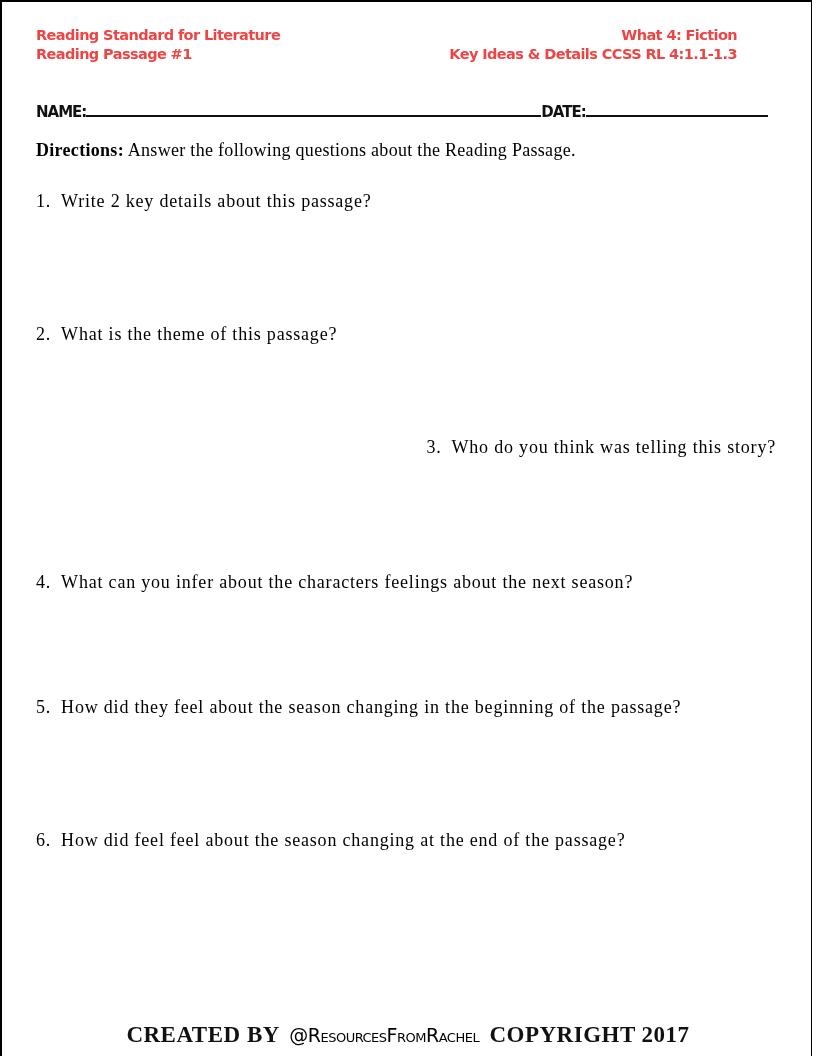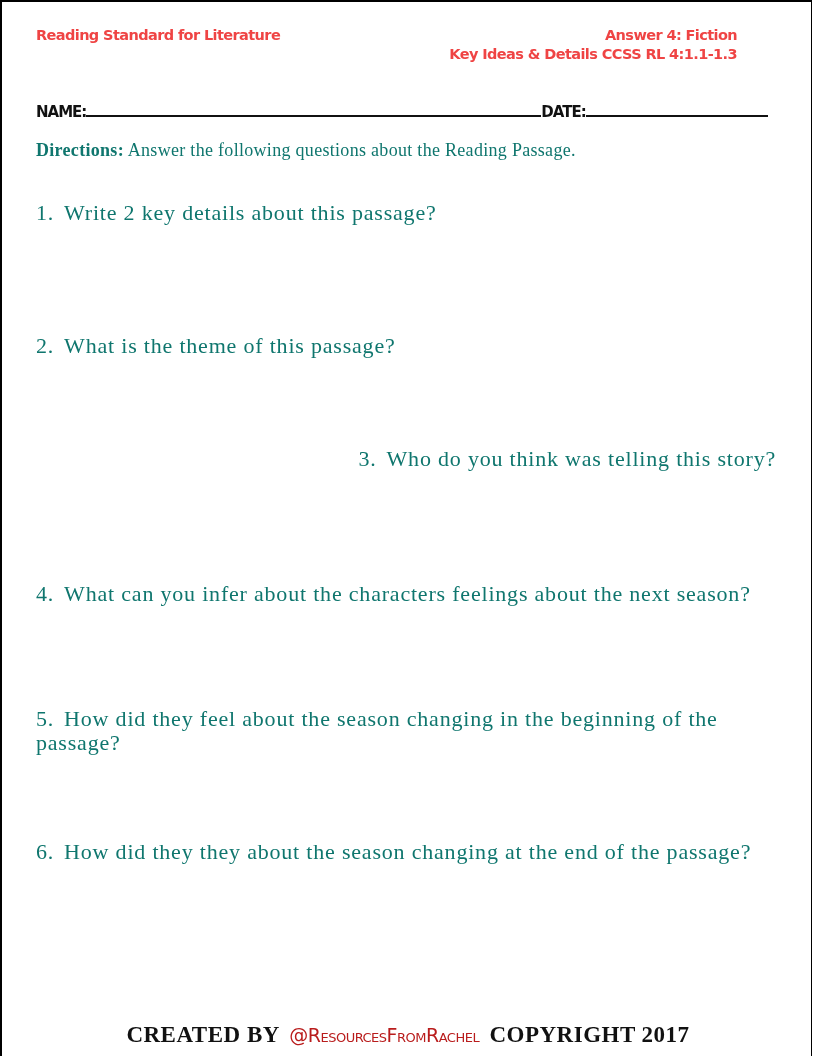--- a/index.html
+++ b/index.html
@@ -12,43 +12,44 @@
     .hdr { position: absolute; font-family: "DejaVu Sans", sans-serif; font-weight: bold;
       font-size: 14.5px; color: #ef4444; letter-spacing: -0.6px; line-height: 19px; }
     .hdr-left { left: 34px; top: 24px; }
     .hdr-right { right: 74px; top: 24px; text-align: right; }
     .name-row { position: absolute; left: 34px; top: 97px; width: 732px; height: 22px;
       font-family: "DejaVu Sans", sans-serif; font-weight: bold; font-size: 15px;
       letter-spacing: -1px; color: #111; display: flex; align-items: flex-end; }
     .line { border-bottom: 2px solid #111; height: 1px; margin-bottom: 4px; }
     .name-line { width: 455px; }
     .date-line { flex: 1; }
-    .serif { font-family: "Liberation Serif", "DejaVu Serif", serif; color: #0f766e; }
+    .serif { font-family: "Liberation Serif", "DejaVu Serif", serif; color: #000000; }
     .directions { position: absolute; left: 34px; top: 138px; font-size: 18px; letter-spacing: 0.3px; }
     .directions b { font-weight: bold; }
-    .q { position: absolute; left: 34px; width: 740px; font-size: 22px; letter-spacing: 0.8px;
-      line-height: 24px; margin-top: 12px; }
+    .q { position: absolute; left: 34px; width: 740px; font-size: 18px; letter-spacing: 0.8px;
+      line-height: 24px; }
     .q .num { margin-right: 10px; }
     .footer { position: absolute; left: 0; width: 812px; top: 1020px; text-align: center;
       font-family: "Liberation Serif", "DejaVu Serif", serif; font-weight: bold; font-size: 23px;
       color: #111; letter-spacing: 0.5px; }
     .handle { font-family: "DejaVu Sans", sans-serif; font-weight: normal; font-size: 19px;
-      color: #b91c1c; letter-spacing: -0.5px; font-variant: small-caps; margin: 0 4px; }
+      color: #000000; letter-spacing: -0.5px; font-variant: small-caps; margin: 0 4px; }
   </style>
 </head>
 <body>
 
 <div class="page">
 
   <div class="hdr hdr-left">
     <div>Reading Standard for Literature</div>
+    <div>Reading Passage #1</div>
   </div>
 
   <div class="hdr hdr-right">
-    <div>Answer 4: Fiction</div>
+    <div>What 4: Fiction</div>
     <div>Key Ideas &amp; Details CCSS RL 4:1.1-1.3</div>
   </div>
 
   <div class="name-row">
     <span>NAME:</span>
     <span class="line name-line"></span>
     <span>DATE:</span>
     <span class="line date-line"></span>
   </div>
 
@@ -71,21 +72,21 @@
 
   <div class="serif q" style="top:568px;">
     <span class="num">4.</span><span>What can you infer about the characters feelings about the next season?</span>
   </div>
 
   <div class="serif q" style="top:693px;">
     <span class="num">5.</span><span>How did they feel about the season changing in the beginning of the passage?</span>
   </div>
 
   <div class="serif q" style="top:826px;">
-    <span class="num">6.</span><span>How did they they about the season changing at the end of the passage?</span>
+    <span class="num">6.</span><span>How did feel feel about the season changing at the end of the passage?</span>
   </div>
 
   <div class="footer">
     <span>CREATED BY</span>
     <span class="handle">@ResourcesFromRachel</span>
     <span>COPYRIGHT 2017</span>
   </div>
 
 </div>
 

